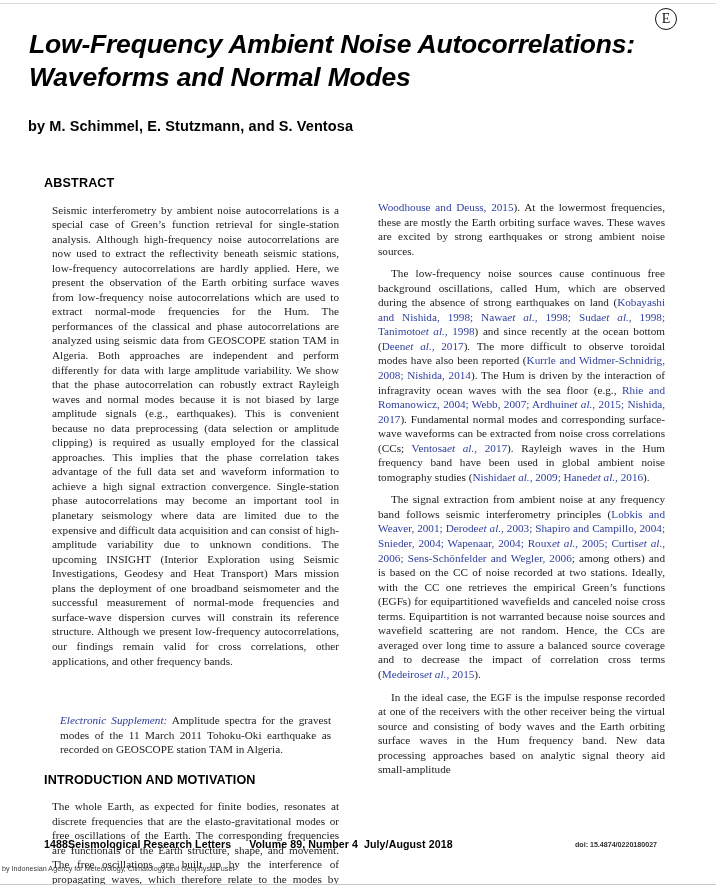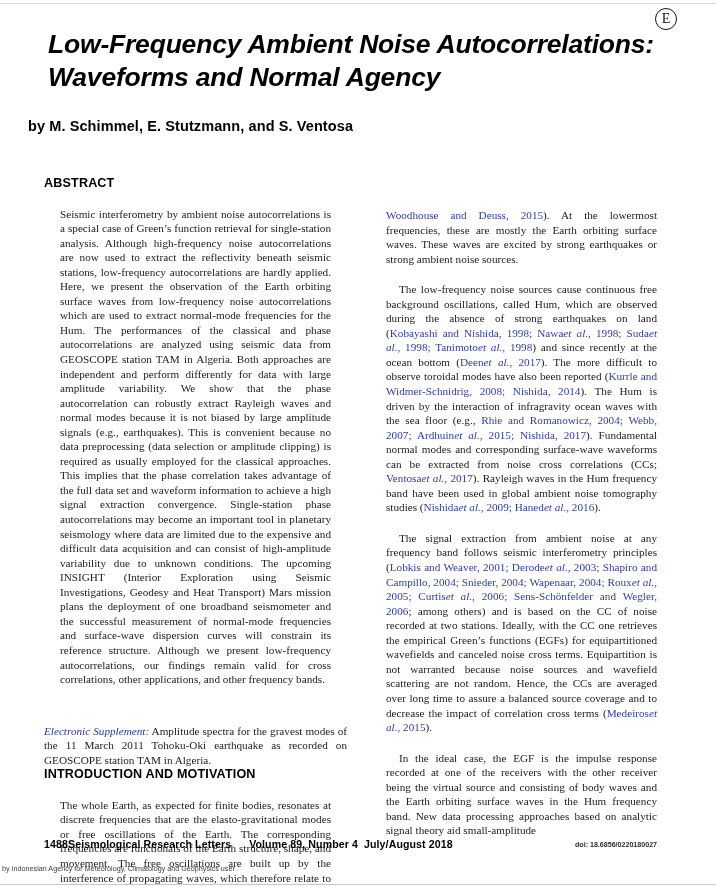--- a/index.html
+++ b/index.html
@@ -37,21 +37,21 @@
     font-size: 14px;
     line-height: 19px;
     text-align: center;
     color: #141414;
     box-sizing: border-box;
   }
   
   .title {
     position: absolute;
     top: 28px;
-    left: 48px;
+    left: 29px;
     width: 640px;
     font-family: "Liberation Sans", sans-serif;
     font-weight: bold;
     font-style: italic;
     font-size: 26.5px;
     line-height: 33px;
     letter-spacing: -0.2px;
     color: #000000;
   }
   .byline {
@@ -85,28 +85,28 @@
     font-weight: bold;
     font-size: 12.6px;
     letter-spacing: 0.15px;
     color: #000000;
     margin: 0 0 12px 0;
     text-align: left;
   }
   h2.sec.gap { }
 
   p.para {
-    margin: 16px;
+    margin: 8px;
     text-indent: 0;
   }
   p.para + p.para { text-indent: 13px; }
   p.para.noindent + p.para { text-indent: 13px; }
 
   .es-note {
-    margin: 0;
+    margin: 16px;
     text-align: justify;
   }
   .es-label {
     color: #2b3a94;
     font-style: italic;
   }
   .cit { color: #2f3f9e; }
   .ital { font-style: italic; }
 
   .spacer-sm { height: 21px; }
@@ -160,21 +160,21 @@
 <body>
 
 <div class="page">
 
   <div class="top-rule"></div>
 
   <div class="supp-mark">E</div>
 
   <div class="title">
     <div>Low-Frequency Ambient Noise Autocorrelations:</div>
-    <div>Waveforms and Normal Agency</div>
+    <div>Waveforms and Normal Modes</div>
   </div>
 
   <div class="byline">by M. Schimmel, E. Stutzmann, and S. Ventosa</div>
 
   <div class="col col-left">
 
     <h2 class="sec">ABSTRACT</h2>
 
     <p class="para noindent">Seismic interferometry by ambient noise autocorrelations is a special case of Green’s function retrieval for single-station analysis. Although high-frequency noise autocorrelations are now used to extract the reflectivity beneath seismic stations, low-frequency autocorrelations are hardly applied. Here, we present the observation of the Earth orbiting surface waves from low-frequency noise autocorrelations which are used to extract normal-mode frequencies for the Hum. The performances of the classical and phase autocorrelations are analyzed using seismic data from GEOSCOPE station TAM in Algeria. Both approaches are independent and perform differently for data with large amplitude variability. We show that the phase autocorrelation can robustly extract Rayleigh waves and normal modes because it is not biased by large amplitude signals (e.g., earthquakes). This is convenient because no data preprocessing (data selection or amplitude clipping) is required as usually employed for the classical approaches. This implies that the phase correlation takes advantage of the full data set and waveform information to achieve a high signal extraction convergence. Single-station phase autocorrelations may become an important tool in planetary seismology where data are limited due to the expensive and difficult data acquisition and can consist of high-amplitude variability due to unknown conditions. The upcoming INSIGHT (Interior Exploration using Seismic Investigations, Geodesy and Heat Transport) Mars mission plans the deployment of one broadband seismometer and the successful measurement of normal-mode frequencies and surface-wave dispersion curves will constrain its reference structure. Although we present low-frequency autocorrelations, our findings remain valid for cross correlations, other applications, and other frequency bands.</p>
 
@@ -195,20 +195,20 @@
 
     <p class="para"><span>The signal extraction from ambient noise at any frequency band follows seismic interferometry principles (</span><span class="cit">Lobkis and Weaver, 2001</span><span class="cit">; </span><span class="cit">Derode</span><span class="cit ital">et al.</span><span class="cit">, 2003</span><span class="cit">; </span><span class="cit">Shapiro and Campillo, 2004</span><span class="cit">; </span><span class="cit">Snieder, 2004</span><span class="cit">; </span><span class="cit">Wapenaar, 2004</span><span class="cit">; </span><span class="cit">Roux</span><span class="cit ital">et al.</span><span class="cit">, 2005</span><span class="cit">; </span><span class="cit">Curtis</span><span class="cit ital">et al.</span><span class="cit">, 2006</span><span class="cit">; </span><span class="cit">Sens-Schönfelder and Wegler, 2006</span><span>; among others) and is based on the CC of noise recorded at two stations. Ideally, with the CC one retrieves the empirical Green’s functions (EGFs) for equipartitioned wavefields and canceled noise cross terms. Equipartition is not warranted because noise sources and wavefield scattering are not random. Hence, the CCs are averaged over long time to assure a balanced source coverage and to decrease the impact of correlation cross terms (</span><span class="cit">Medeiros</span><span class="cit ital">et al.</span><span class="cit">, 2015</span><span>).</span></p>
 
     <p class="para">In the ideal case, the EGF is the impulse response recorded at one of the receivers with the other receiver being the virtual source and consisting of body waves and the Earth orbiting surface waves in the Hum frequency band. New data processing approaches based on analytic signal theory aid small-amplitude</p>
   </div>
 
   <div class="footer">
     <span class="pg">1488</span><span class="jn">Seismological Research Letters</span><span class="vol">Volume 89, Number 4</span><span>July/August 2018</span>
   </div>
 
-  <div class="doi">doi: 18.6856/0220180027</div>
+  <div class="doi">doi: 15.4874/0220180027</div>
 
   <div class="dl-stamp">
     <div>by Indonesian Agency for Meteorology, Climatology and Geophysics user</div>
   </div>
 
   <div class="bottom-rule"></div>
 </div>
 
 </body></html>

